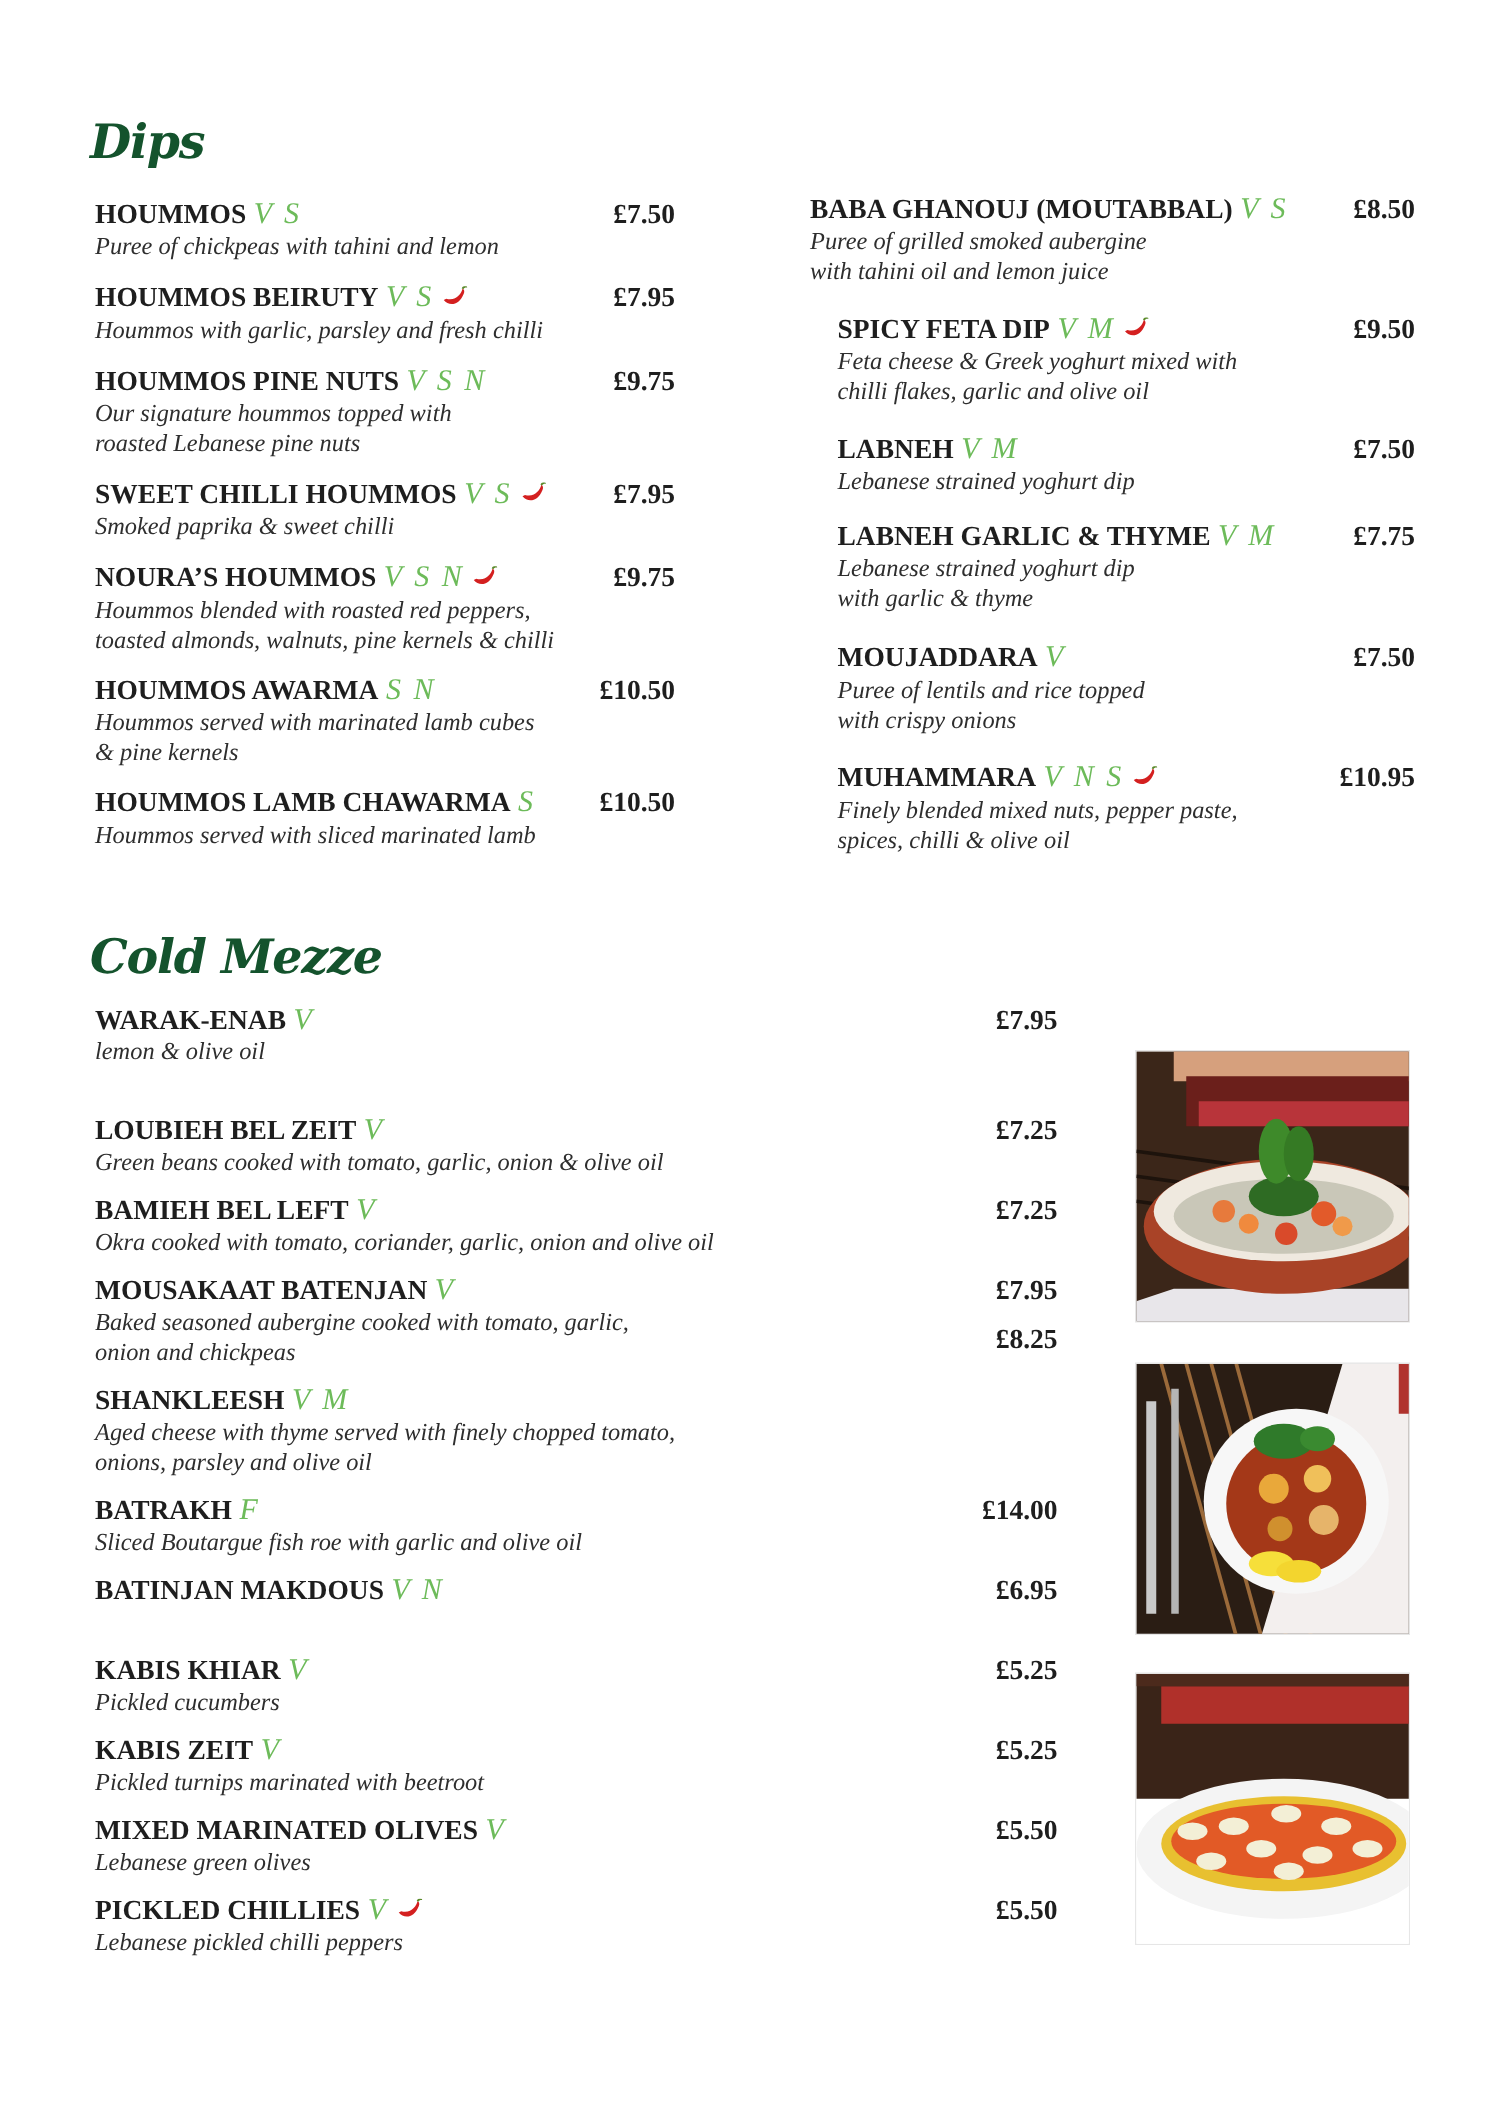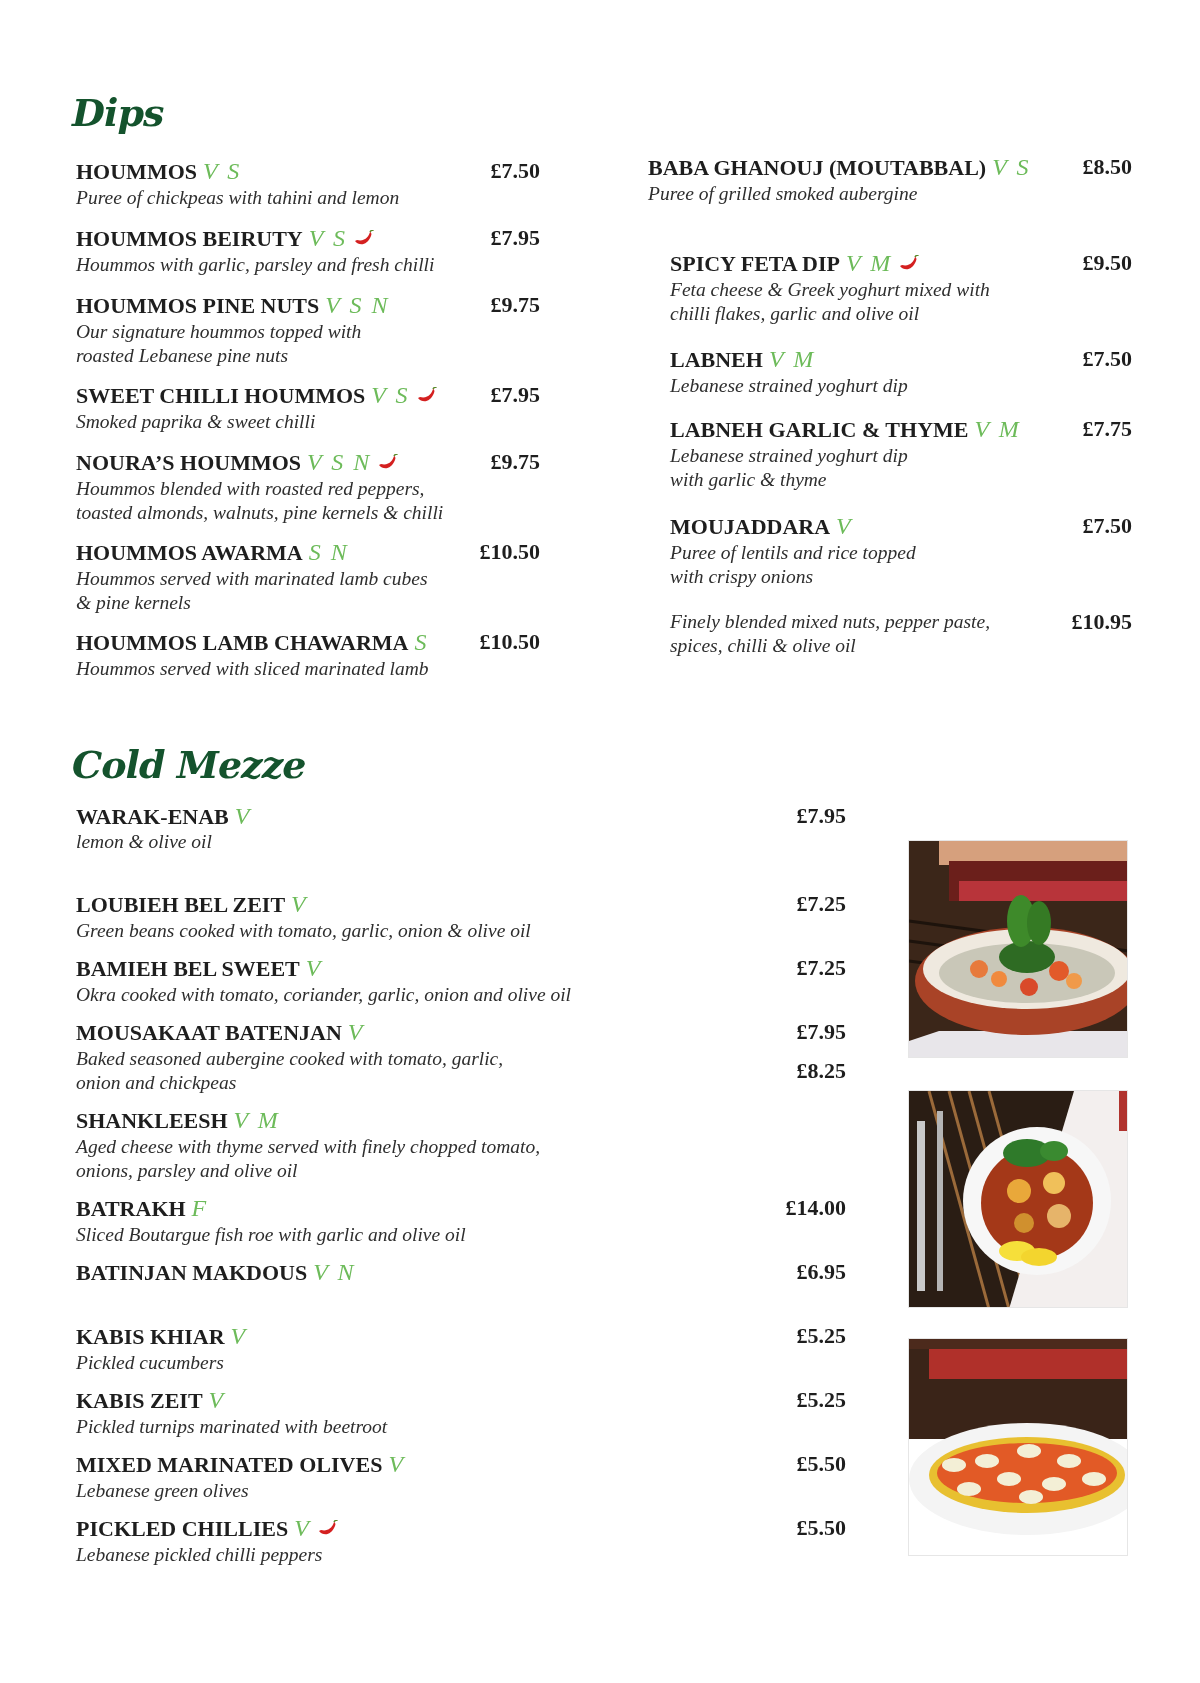--- a/index.html
+++ b/index.html
@@ -226,20 +226,21 @@
     </div>
     <div class="item-desc">Hoummos served with sliced marinated lamb</div>
   </div>
 <div class="item-price" style="right: 660px; top: 629px;">£10.50</div>
 <div class="item" style="left: 648px; top: 154px;">
     <div class="item-head">
       <span class="item-name">BABA GHANOUJ (MOUTABBAL)</span>
       <span class="item-tags">V S</span>
     </div>
     <div class="item-desc">Puree of grilled smoked aubergine</div>
+    <div class="item-desc" style="margin-top: 0px;">with tahini oil and lemon juice</div>
   </div>
 <div class="item-price" style="right: 68px; top: 154px;">£8.50</div>
 <div class="item" style="left: 670px; top: 250px;">
     <div class="item-head">
       <span class="item-name">SPICY FETA DIP</span>
       <span class="item-tags">V M</span>
       <span class="chilli"><svg width="22" height="18" viewBox="0 0 22 18">
           <path d="M2 11 C6 16, 14 16, 18 6 C19 4, 18 2, 17 2 C16 6, 12 12, 4 10 Z" fill="#d42020"></path>
           <path d="M17 2 C18 0, 20 0, 20 1" stroke="#5a8a2a" stroke-width="1.5" fill="none"></path>
         </svg></span>
@@ -268,20 +269,28 @@
 <div class="item" style="left: 670px; top: 513px;">
     <div class="item-head">
       <span class="item-name">MOUJADDARA</span>
       <span class="item-tags">V</span>
     </div>
     <div class="item-desc">Puree of lentils and rice topped</div>
     <div class="item-desc" style="margin-top: 0px;">with crispy onions</div>
   </div>
 <div class="item-price" style="right: 68px; top: 513px;">£7.50</div>
 <div class="item" style="left: 670px; top: 609px;">
+    <div class="item-head">
+      <span class="item-name">MUHAMMARA</span>
+      <span class="item-tags">V N S</span>
+      <span class="chilli"><svg width="22" height="18" viewBox="0 0 22 18">
+          <path d="M2 11 C6 16, 14 16, 18 6 C19 4, 18 2, 17 2 C16 6, 12 12, 4 10 Z" fill="#d42020"></path>
+          <path d="M17 2 C18 0, 20 0, 20 1" stroke="#5a8a2a" stroke-width="1.5" fill="none"></path>
+        </svg></span>
+    </div>
     <div class="item-desc">Finely blended mixed nuts, pepper paste,</div>
     <div class="item-desc" style="margin-top: 0px;">spices, chilli &amp; olive oil</div>
   </div>
 <div class="item-price" style="right: 68px; top: 609px;">£10.95</div>
 <div class="item" style="left: 76px; top: 803px;">
     <div class="item-head">
       <span class="item-name">WARAK-ENAB</span>
       <span class="item-tags">V</span>
     </div>
     <div class="item-desc" style="margin-top: 0px;">lemon &amp; olive oil</div>
@@ -290,21 +299,21 @@
 <div class="item" style="left: 76px; top: 891px;">
     <div class="item-head">
       <span class="item-name">LOUBIEH BEL ZEIT</span>
       <span class="item-tags">V</span>
     </div>
     <div class="item-desc">Green beans cooked with tomato, garlic, onion &amp; olive oil</div>
   </div>
 <div class="item-price" style="right: 354px; top: 891px;">£7.25</div>
 <div class="item" style="left: 76px; top: 955px;">
     <div class="item-head">
-      <span class="item-name">BAMIEH BEL SWEET</span>
+      <span class="item-name">BAMIEH BEL LEFT</span>
       <span class="item-tags">V</span>
     </div>
     <div class="item-desc">Okra cooked with tomato, coriander, garlic,  onion and olive oil</div>
   </div>
 <div class="item-price" style="right: 354px; top: 955px;">£7.25</div>
 <div class="item" style="left: 76px; top: 1019px;">
     <div class="item-head">
       <span class="item-name">MOUSAKAAT BATENJAN</span>
       <span class="item-tags">V</span>
     </div>

